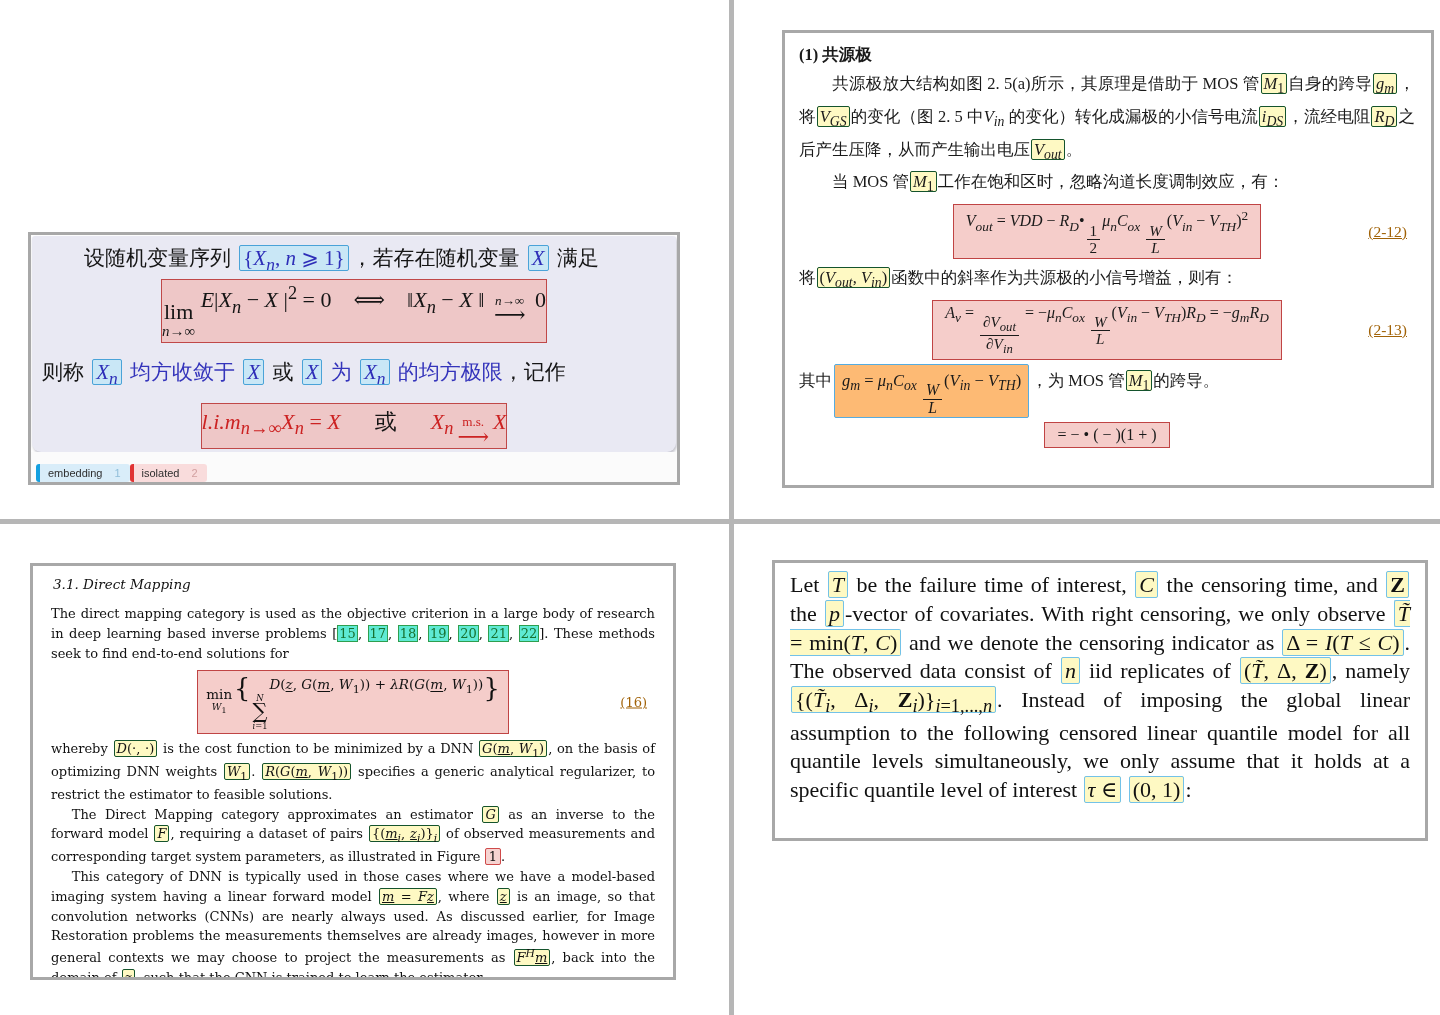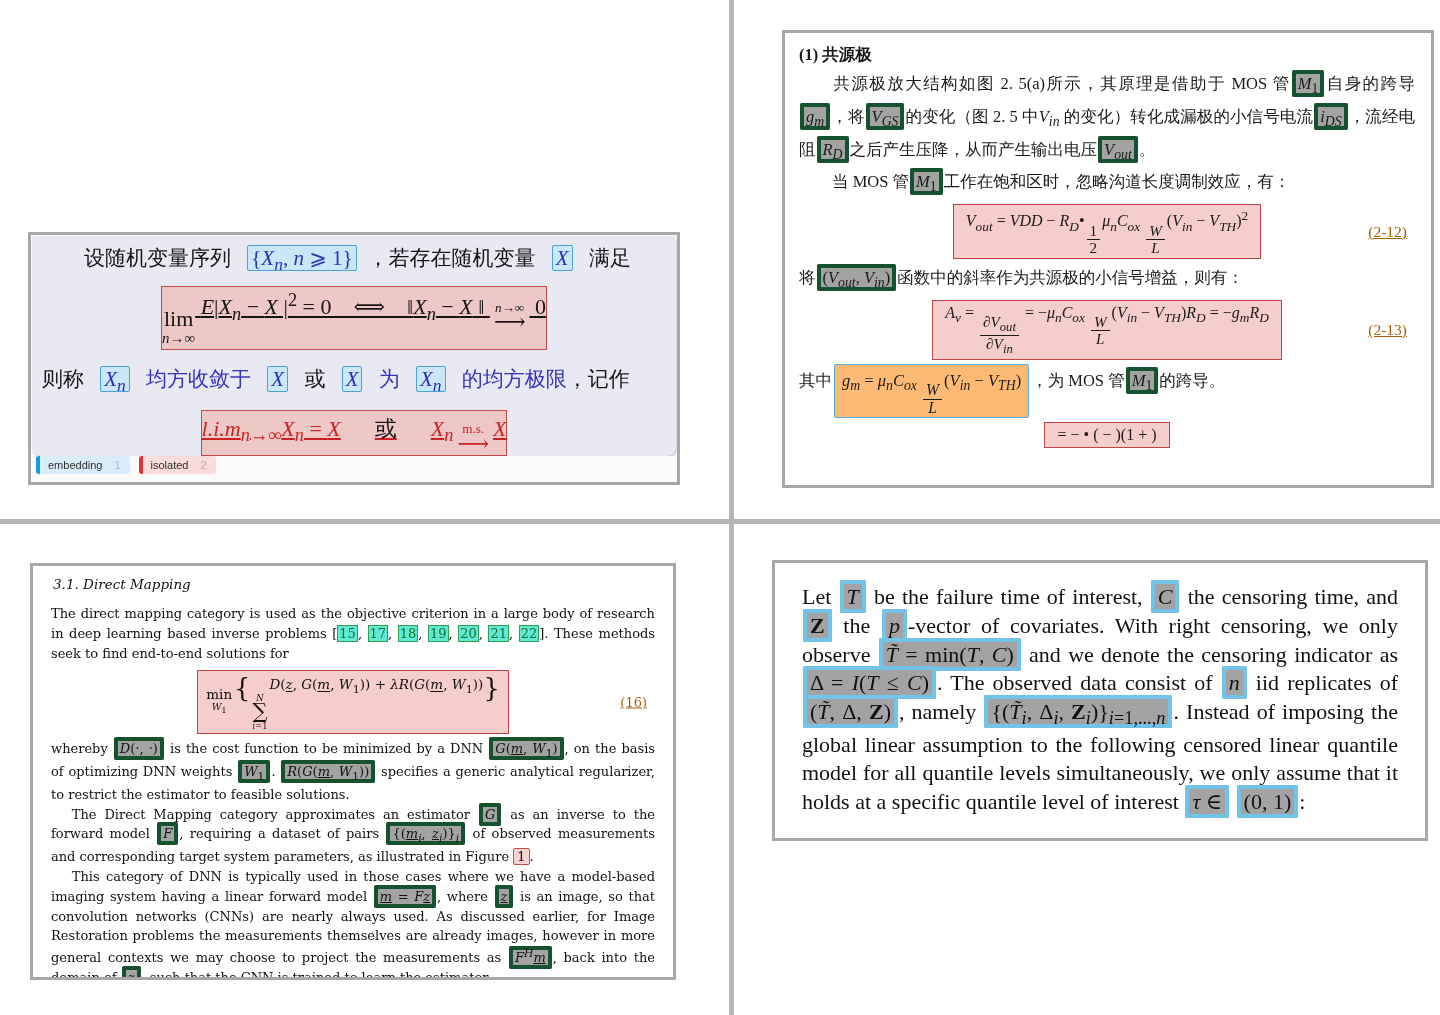--- a/index.html
+++ b/index.html
@@ -9,40 +9,40 @@
   .divider-h{position:absolute;left:0;top:519px;width:1440px;height:5px;background:#b6b6b6;}
 
   .panel{position:absolute;border:3px solid #a8a8a8;background:#fff;box-sizing:border-box;overflow:hidden;}
 
   
   .panel-tl{left:28px;top:232px;width:652px;height:253px;display:flex;flex-direction:column;}
   .tl-body{flex:1;margin:1px 1px 0 1px;background:#e9e9f3;border-radius:3px 3px 9px 9px;
            box-shadow:1px 2px 3px rgba(120,120,140,.45);padding:8px 10px 0 10px;box-sizing:border-box;
            font-size:21px;color:#151515;}
   .tl-line{line-height:1.35;}
-  .panel-tl .m-e{color:#2e2eb8;background:#c9e7f6;border:1px solid #4aa3d8;border-radius:2px;padding:0 3px;margin:0 11px;}
+  .panel-tl .m-e{color:#2e2eb8;background:#c9e7f6;border:1px solid #4aa3d8;border-radius:2px;padding:0 3px;margin:0 3px;}
   .panel-tl .m-bt{color:#3434bb;}
-  .tl-eq{display:table;margin:9px auto 0 auto;background:#eec7c7;border:1.5px solid #c04848;
-         padding:3px 0;font-size:22px;text-align:center;text-decoration:underline;}
+  .tl-eq{display:table;margin:2px auto 0 auto;background:#eec7c7;border:1.5px solid #c04848;
+         padding:3px 0;font-size:22px;text-align:center;}
   .tl-eq.red{color:#cc2222;}
   .tl-eq .mid{color:#151515;margin:0 34px;}
-  .tl-legend{height:30px;display:flex;align-items:flex-start;gap:9px;padding:0 5px;background:#fbfbfb;
+  .tl-legend{height:30px;display:flex;align-items:flex-end;padding:0 5px;background:#fbfbfb;
              font-family:"Liberation Sans","DejaVu Sans",sans-serif;}
   .chip{display:inline-flex;align-items:stretch;border-radius:3px;overflow:hidden;font-size:11px;cursor:pointer;}
   .chip .bar{width:4px;}
   .chip .body{display:flex;align-items:center;gap:12px;padding:3px 9px 3px 8px;}
   .chip-embedding .bar{background:#14a0e0;}
   .chip-embedding .body{background:#d9edf9;color:#2e2e2e;}
   .chip-embedding .cnt{color:#90bed9;}
   .chip-isolated .bar{background:#e03333;}
   .chip-isolated .body{background:#f9dcdc;color:#2e2e2e;}
   .chip-isolated .cnt{color:#d2a0a0;}
 
   
-  .m-e{background:#a3a3a3;border:4px solid #14532d;border-radius:2px;padding:0 2px;margin:0 1px;}
+  .m-e{background:#fef9c3;border:1px solid #14532d;border-radius:2px;padding:0 2px;margin:0 1px;}
   .m-eb{background:#fdba74;border:1.5px solid #56ace0;border-radius:2px;padding:1px 7px;margin:0 2px;display:inline-block;}
   .m-i{background:#f6d3d1;border:1px solid #cf4a4a;border-radius:2px;padding:0 3px;}
   .m-g{background:#5eead4;border:1px solid #2f9e4e;padding:0 1px;color:#17712f;}
   .m-bt{color:#3434bb;}
 
   
   .frac{display:inline-flex;flex-direction:column;align-items:center;vertical-align:-0.6em;
         line-height:1.05;margin:0 2px;font-size:0.95em;}
   .frac .fn{border-bottom:1.3px solid currentColor;padding:0 3px;}
   .frac .fd{padding:0 3px;}
@@ -75,21 +75,21 @@
   .bl-head{font-style:italic;font-size:13.5px;margin:2px 0 12px 2px;}
   .panel-bl p{margin:0;line-height:1.52;text-align:justify;}
   .panel-bl p.ind{text-indent:1.6em;}
   .panel-bl .eq-row{margin:7px 0 5px 0;}
   .panel-bl .eq-box{font-size:13.5px;padding:2px 8px;border-width:1.3px;}
   .panel-bl .eq-tag{font-size:13px;}
 
   
   .panel-br{left:772px;top:560px;width:656px;height:281px;padding:8px 15px;
             font-size:22px;color:#111;}
-  .panel-br p{margin:12px;line-height:1.31;text-align:justify;}
+  .panel-br p{margin:0;line-height:1.31;text-align:justify;}
   .panel-br .m-e{border-color:#73c2e8;padding:0 3px;}
 </style>
 </head>
 <body>
 
 <div id="canvas">
 
   <div class="divider-v"></div>
   <div class="divider-h"></div>
 

